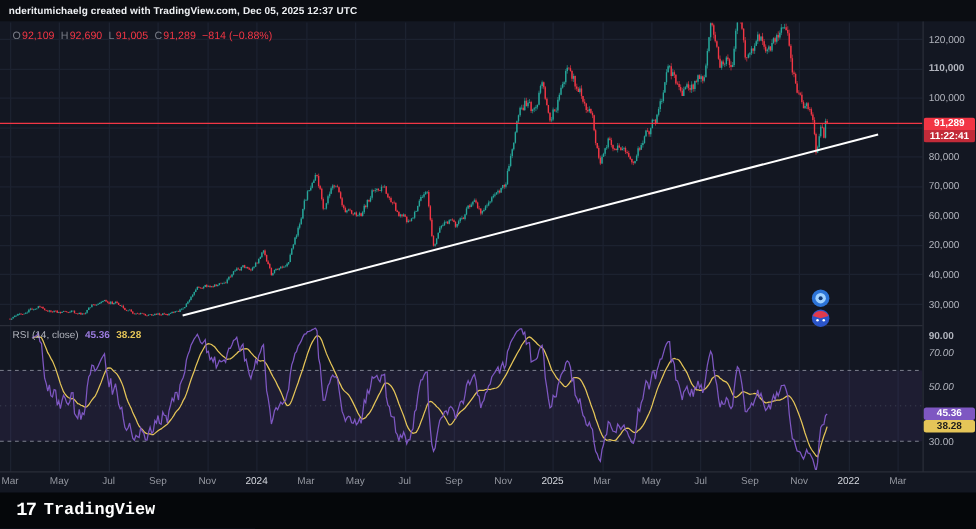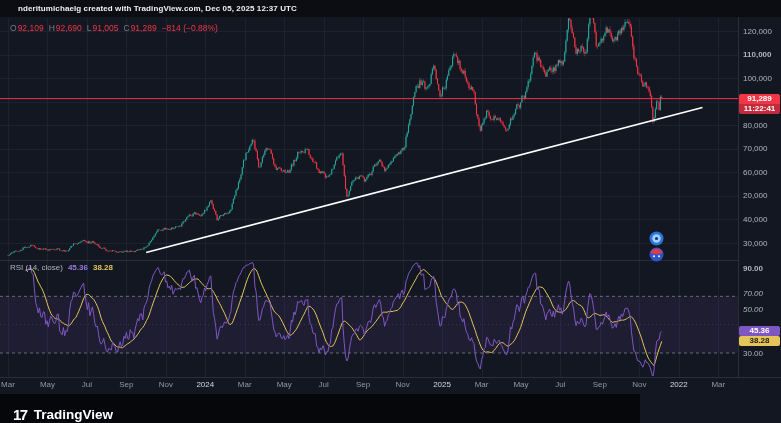--- a/index.html
+++ b/index.html
@@ -2,21 +2,21 @@
 <html><head>
 <meta charset="utf-8">
 <style>
   * { margin:0; padding:0; box-sizing:border-box; }
   html,body { width:781px; height:423px; background:#131722; overflow:hidden;
               font-family:"Liberation Sans", sans-serif; }
   #app { position:relative; width:781px; height:423px; background:#131722; }
 
   
   #topbar { position:absolute; left:0; top:0; width:781px; height:17px;
-            background:#0b0d12; z-index:8; display:flex; align-items:center; padding-left:18px; }
+            background:#0b0d12; z-index:8; display:flex; align-items:center; padding-left:7px; }
   #topbar span { color:#eef0f3; font-size:8px; font-weight:bold; letter-spacing:.1px; }
 
   svg#cv { position:absolute; left:0; top:0; z-index:1; }
 
   .pane-hit { position:absolute; left:0; width:738px; z-index:2; }
 
   
   #legend { position:absolute; left:10px; top:23px; z-index:5; font-size:8.5px;
             display:flex; gap:5px; align-items:baseline; white-space:nowrap; }
   #legend .lt { color:#d6d9e0; font-weight:bold; }
@@ -44,22 +44,22 @@
   #price-badge .row2 { background:#c22b39; line-height:10px; }
   .rsi-badge { position:absolute; left:739px; width:41px; z-index:6; text-align:center;
                font-size:8px; font-weight:bold; line-height:10px; border-radius:2px; }
   #rsi-badge-val { background:#7e57c2; color:#fff; }
   #rsi-badge-ma  { background:#e5c558; color:#1b1b1b; }
 
   
   .sticker { position:absolute; z-index:6; width:15px; height:15px; }
 
   
-  #footer { position:absolute; left:0; top:394px; width:640px; height:29px; background:#05070a;
-            z-index:8; display:flex; align-items:flex-end; padding-left:13px; }
+  #footer { position:absolute; left:0; top:394px; width:781px; height:29px; background:#05070a;
+            z-index:8; display:flex; align-items:center; padding-left:13px;font-family:Liberation Mono, monospace; }
   #logo { display:flex; align-items:center; gap:7px; cursor:pointer; }
   #logo .mark { font-size:15px; font-weight:900; letter-spacing:-1.5px; color:#ffffff; }
   #logo .word { font-size:13.5px; font-weight:bold; color:#ffffff; }
 </style>
 </head>
 <body>
 
 <div id="app">
 
   <div id="topbar">
@@ -151,21 +151,21 @@
       <div class="axis-label" style="top: 33.0556px; font-weight: bold;">110,000</div>
       <div class="axis-label" style="top: 56.6111px;">100,000</div>
       <div class="axis-label" style="top: 80.1667px;">90,000</div>
       <div class="axis-label" style="top: 103.722px;">80,000</div>
       <div class="axis-label" style="top: 127.278px;">70,000</div>
       <div class="axis-label" style="top: 150.833px;">60,000</div>
       <div class="axis-label" style="top: 174.389px;">20,000</div>
       <div class="axis-label" style="top: 197.944px;">40,000</div>
       <div class="axis-label" style="top: 221.5px;">30,000</div>
       <div class="axis-label" style="top: 246.5px; font-weight: bold;">90.00</div>
-      <div class="axis-label" style="top: 272px; font-style: italic;">70.00</div>
+      <div class="axis-label" style="top: 261px; font-style: italic;">70.00</div>
       <div class="axis-label" style="top: 288px; font-style: italic;">50.00</div>
       <div class="axis-label" style="top: 331.5px;">30.00</div>
     </div>
   <div id="time-axis">
       <div class="time-label" style="left: 8px;">Mar</div>
       <div class="time-label" style="left: 47.46px;">May</div>
       <div class="time-label" style="left: 86.92px;">Jul</div>
       <div class="time-label" style="left: 126.38px;">Sep</div>
       <div class="time-label" style="left: 165.84px;">Nov</div>
       <div class="time-label year" style="left: 205.3px;">2024</div>

